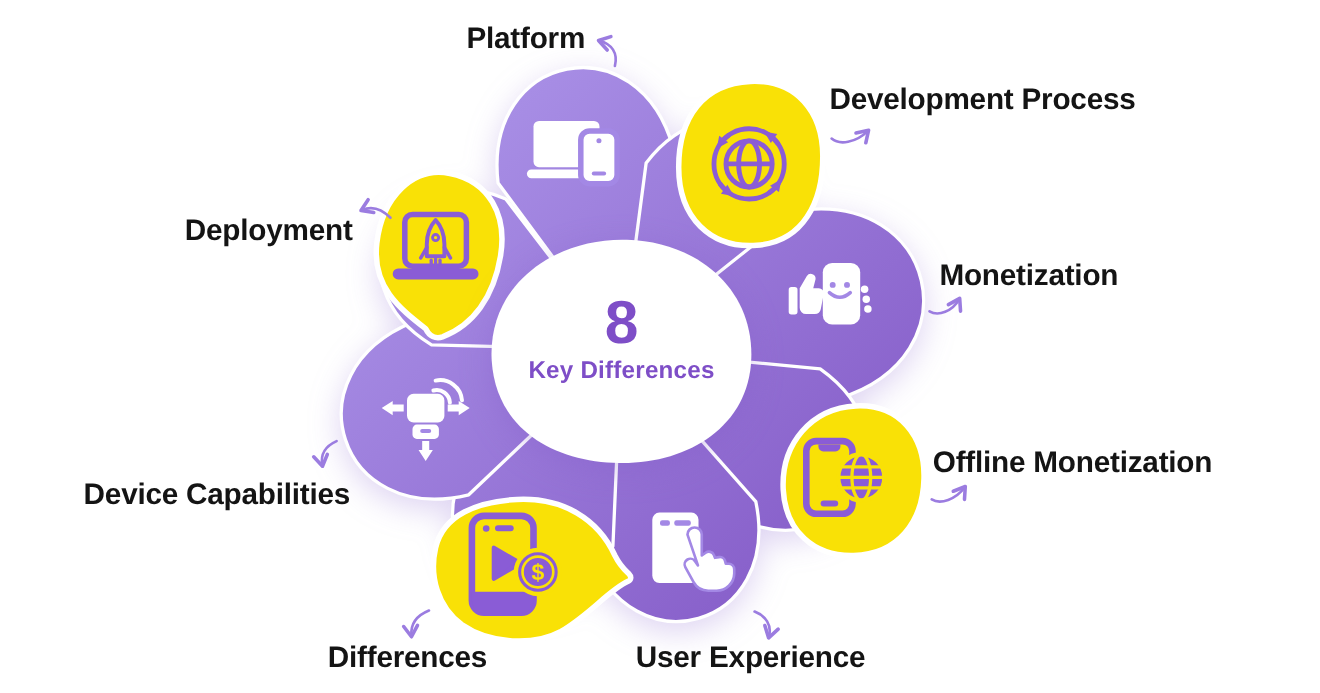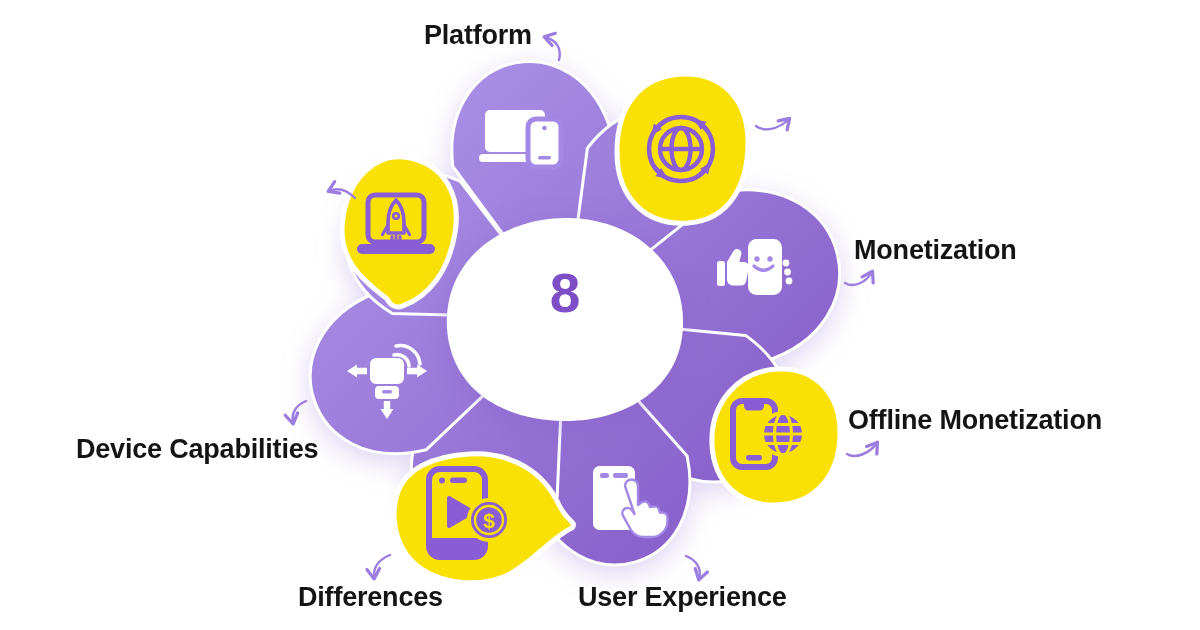--- a/index.html
+++ b/index.html
@@ -152,22 +152,25 @@
       <path class="arrow" d="M 845,283 C 853,288 866,283 872,272" marker-end="url(#ah)"></path>
       <path class="arrow" d="M 847,454 C 855,459 869,454 877,443" marker-end="url(#ah)"></path>
       <path class="arrow" d="M 686,556 C 696,560 702,568 699,579" marker-end="url(#ah)"></path>
       <path class="arrow" d="M 390,555 C 380,559 373,566 374,578" marker-end="url(#ah)"></path>
       <path class="arrow" d="M 306,401 C 297,405 291,412 293,423" marker-end="url(#ah)"></path>
       <path class="arrow" d="M 355,198 C 347,190 338,187 329,191" marker-end="url(#ah)"></path>
     </g>
   </svg>
 
   <div class="label" style="left:424px;top:21px;">Platform</div>
+  <div class="label" style="left:754px;top:76px;">Development Process</div>
   <div class="label" style="left:854px;top:236px;">Monetization</div>
   <div class="label" style="left:848px;top:406px;">Offline Monetization</div>
   <div class="label" style="left:578px;top:583px;">User Experience</div>
   <div class="label" style="left:298px;top:583px;">Differences</div>
   <div class="label" style="left:76px;top:435px;">Device Capabilities</div>
+  <div class="label" style="left:168px;top:195px;">Deployment</div>
 
   <div class="center-text">
     <div class="center-num">8</div>
+    <div class="center-sub">Key Differences</div>
   </div>
 </div>
 
 </body></html>

